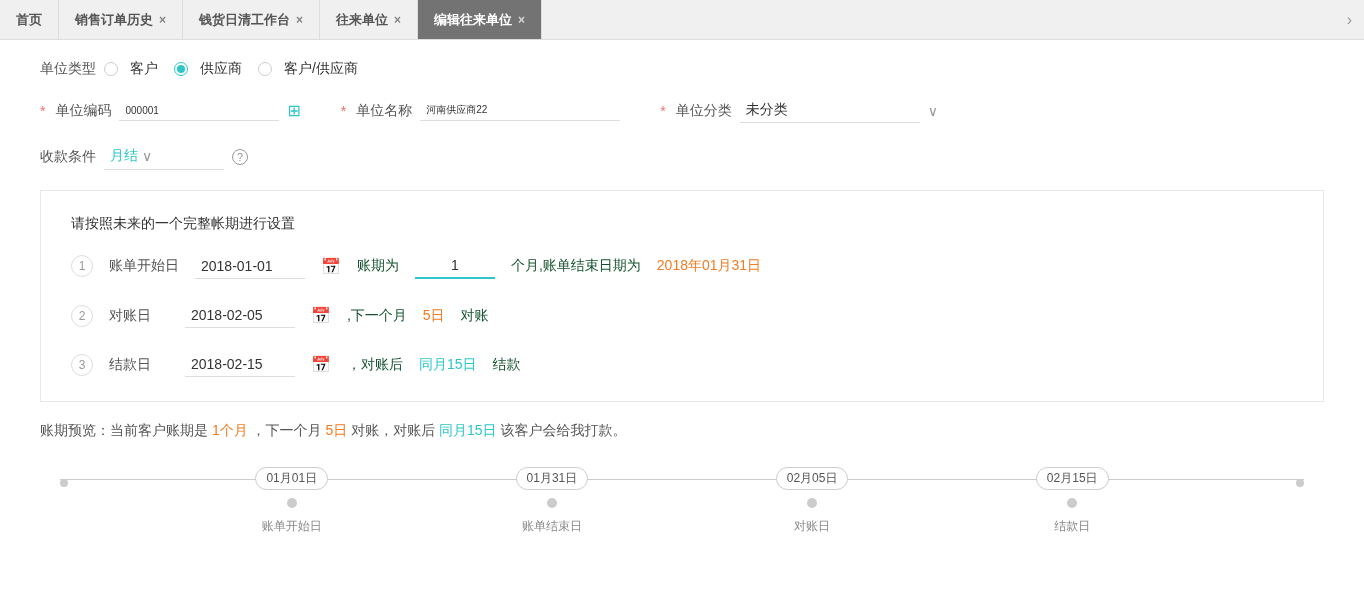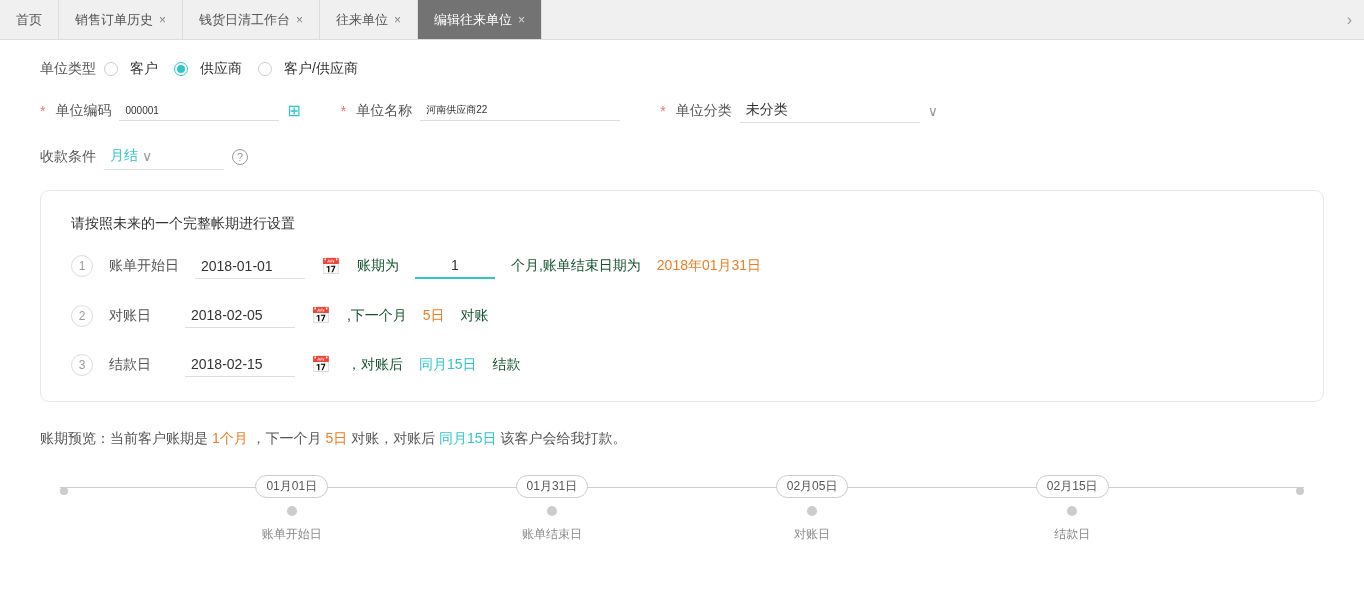--- a/index.html
+++ b/index.html
@@ -19,20 +19,21 @@
       align-items: center;
       padding: 0 16px;
       height: 100%;
       cursor: pointer;
       font-size: 13px;
       color: #555;
       border-right: 1px solid #ddd;
       gap: 6px;
       white-space: nowrap;
       background: #f0f0f0;
+      font-weight: bold;
     }
     .tab.active {
       background: #737373;
       color: #fff;
     }
     .tab .close-icon {
       font-size: 12px;
       opacity: 0.7;
       cursor: pointer;
     }
@@ -146,23 +147,23 @@
       outline: none;
       padding: 4px 6px;
       font-size: 14px;
       color: #333;
       width: 180px;
     }
 
     
     .section-box {
       border: 1px solid #e8e8e8;
-      border-radius: 9px;
+      border-radius: 0;
       padding: 24px 30px;
-      margin-bottom: 24px;
+      margin-bottom: 16px;
     }
     .section-title {
       font-size: 14px;
       color: #333;
       margin-bottom: 20px;
     }
 
     
     .step-row {
       display: flex;

